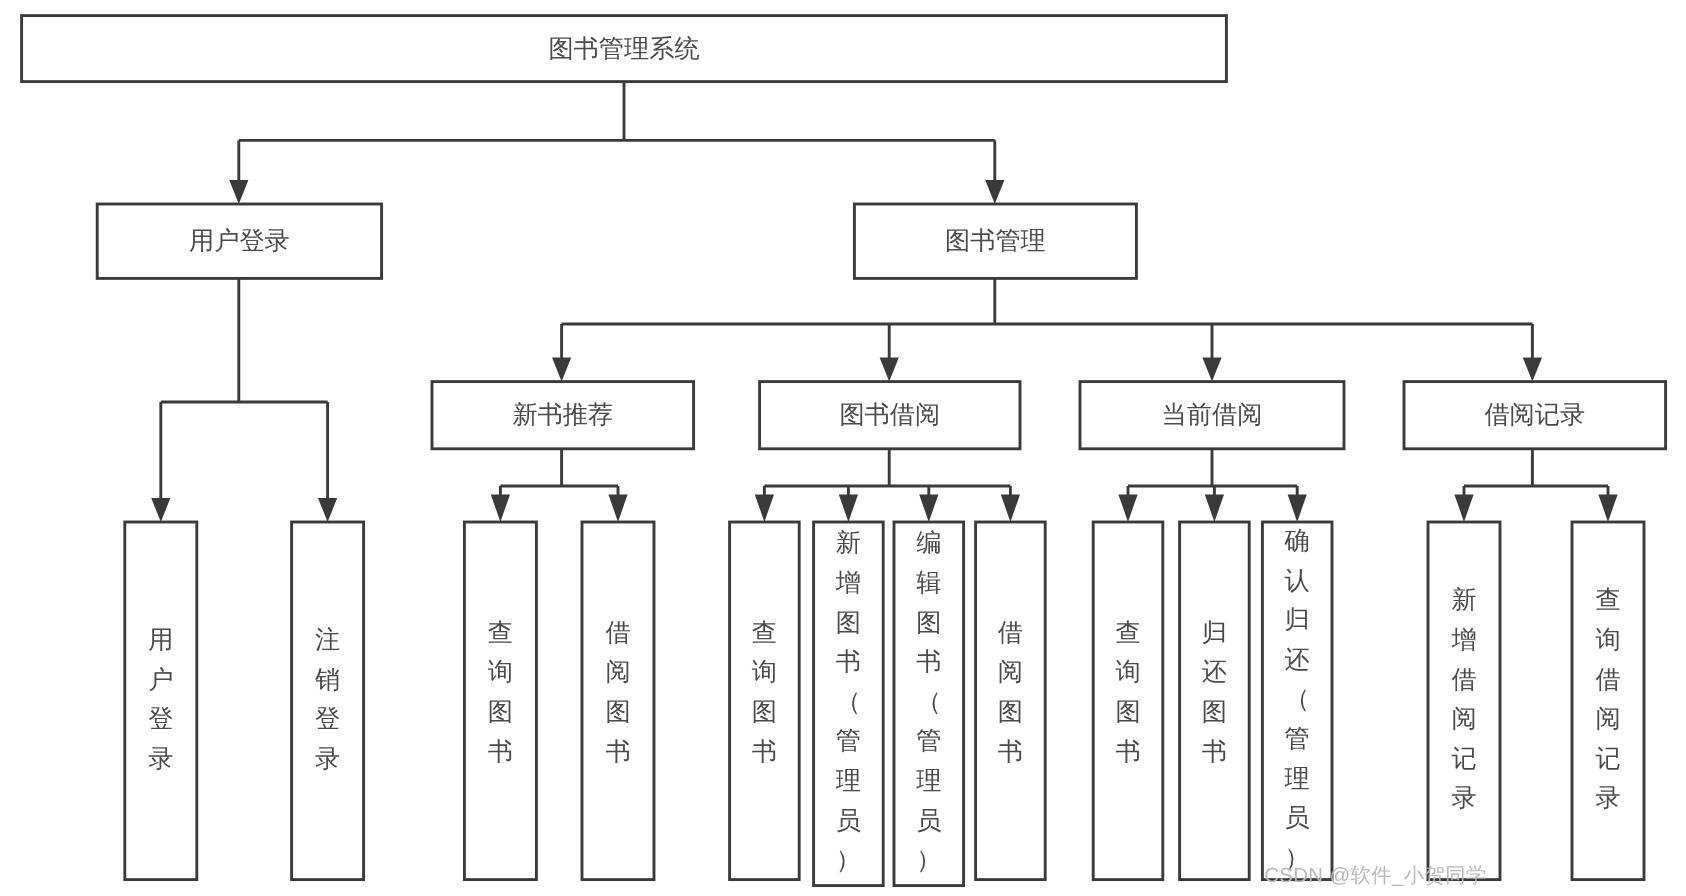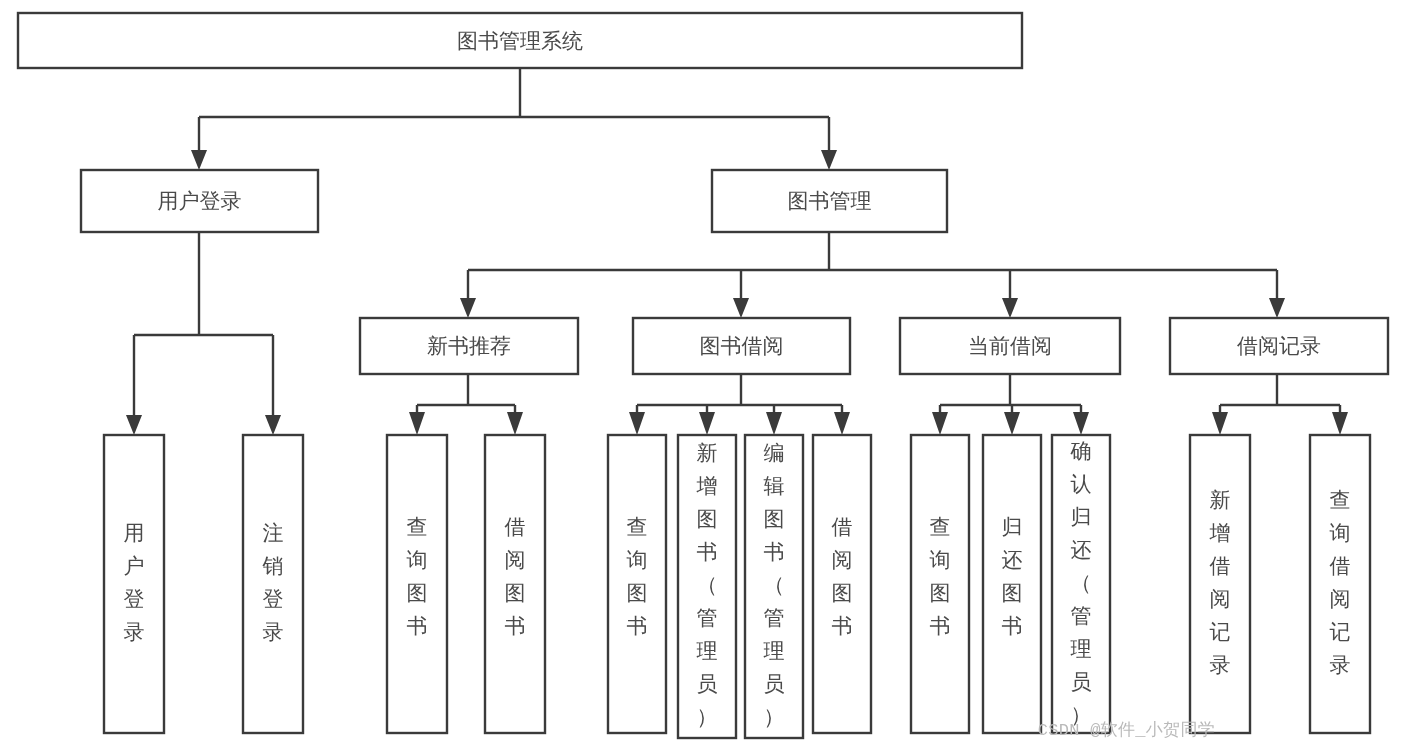--- a/index.html
+++ b/index.html
@@ -49,23 +49,23 @@
     dominant-baseline: middle;
   }
   .node-label-vertical {
     fill: #4a4a4a;
     font-family: "Liberation Sans", "DejaVu Sans", sans-serif;
     font-size: 21px;
     text-anchor: middle;
   }
   .watermark {
     position: absolute;
-    right: 24px;
+    right: 0;
     bottom: 6px;
-    font-family: Liberation Mono, monospace;
+    font-family: Liberation Sans, sans-serif;
     font-size: 17px;
     color: #b9b9b9;
     white-space: nowrap;
     letter-spacing: 0.3px;
     pointer-events: none;
   }
 </style>
 </head>
 <body>
 

